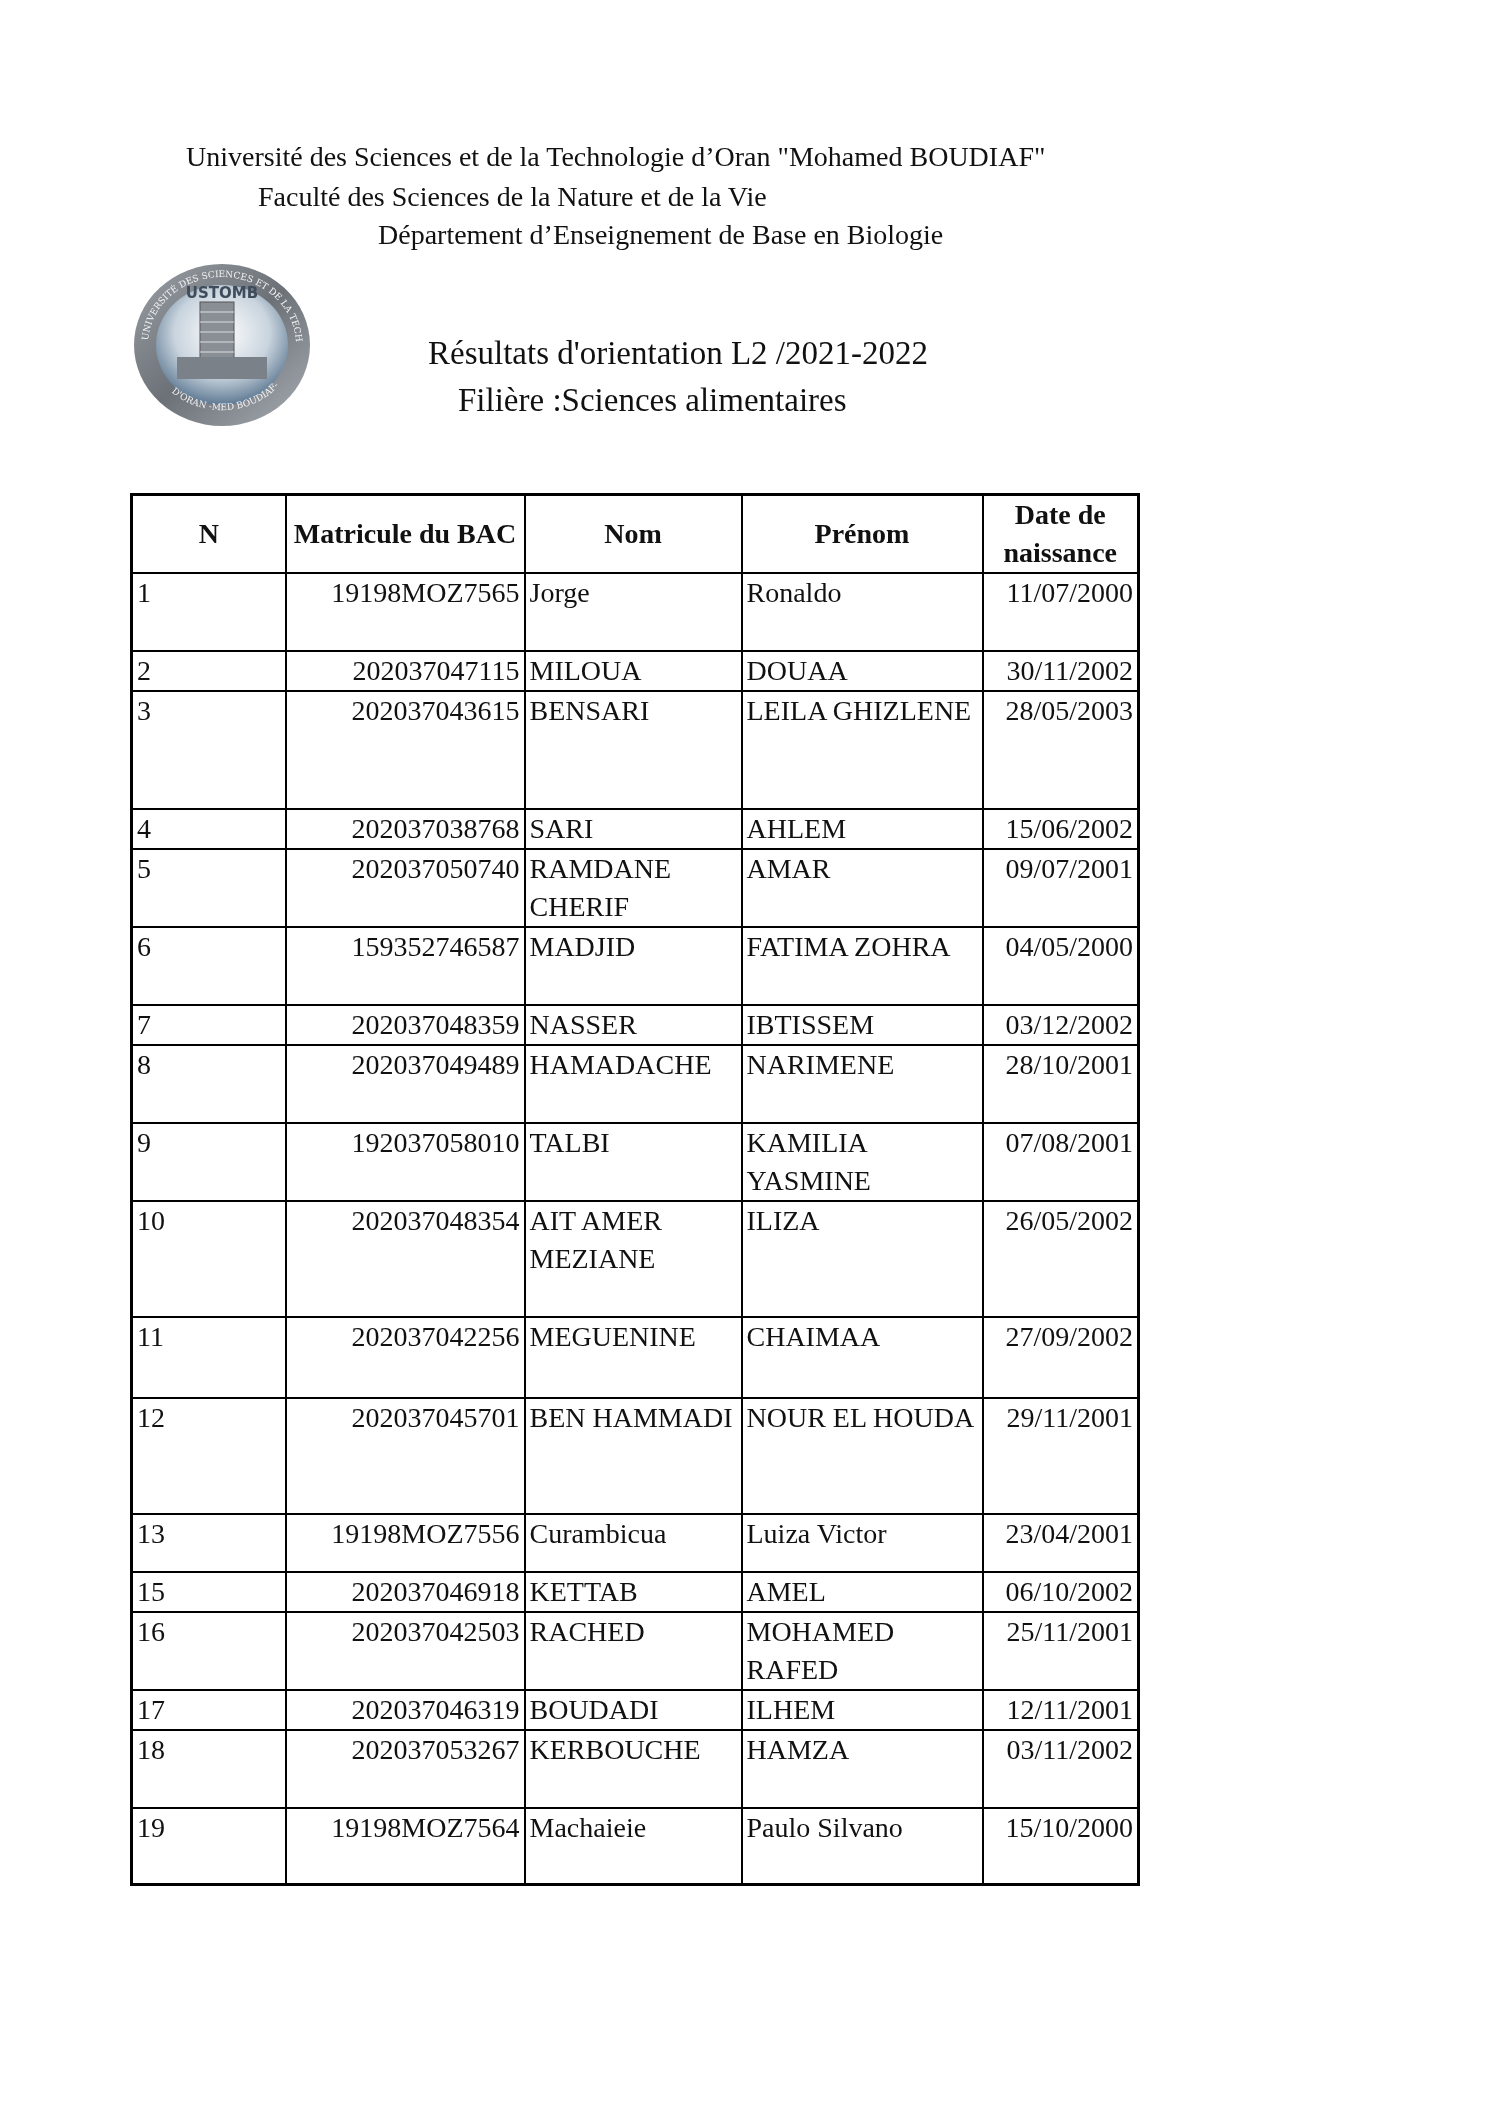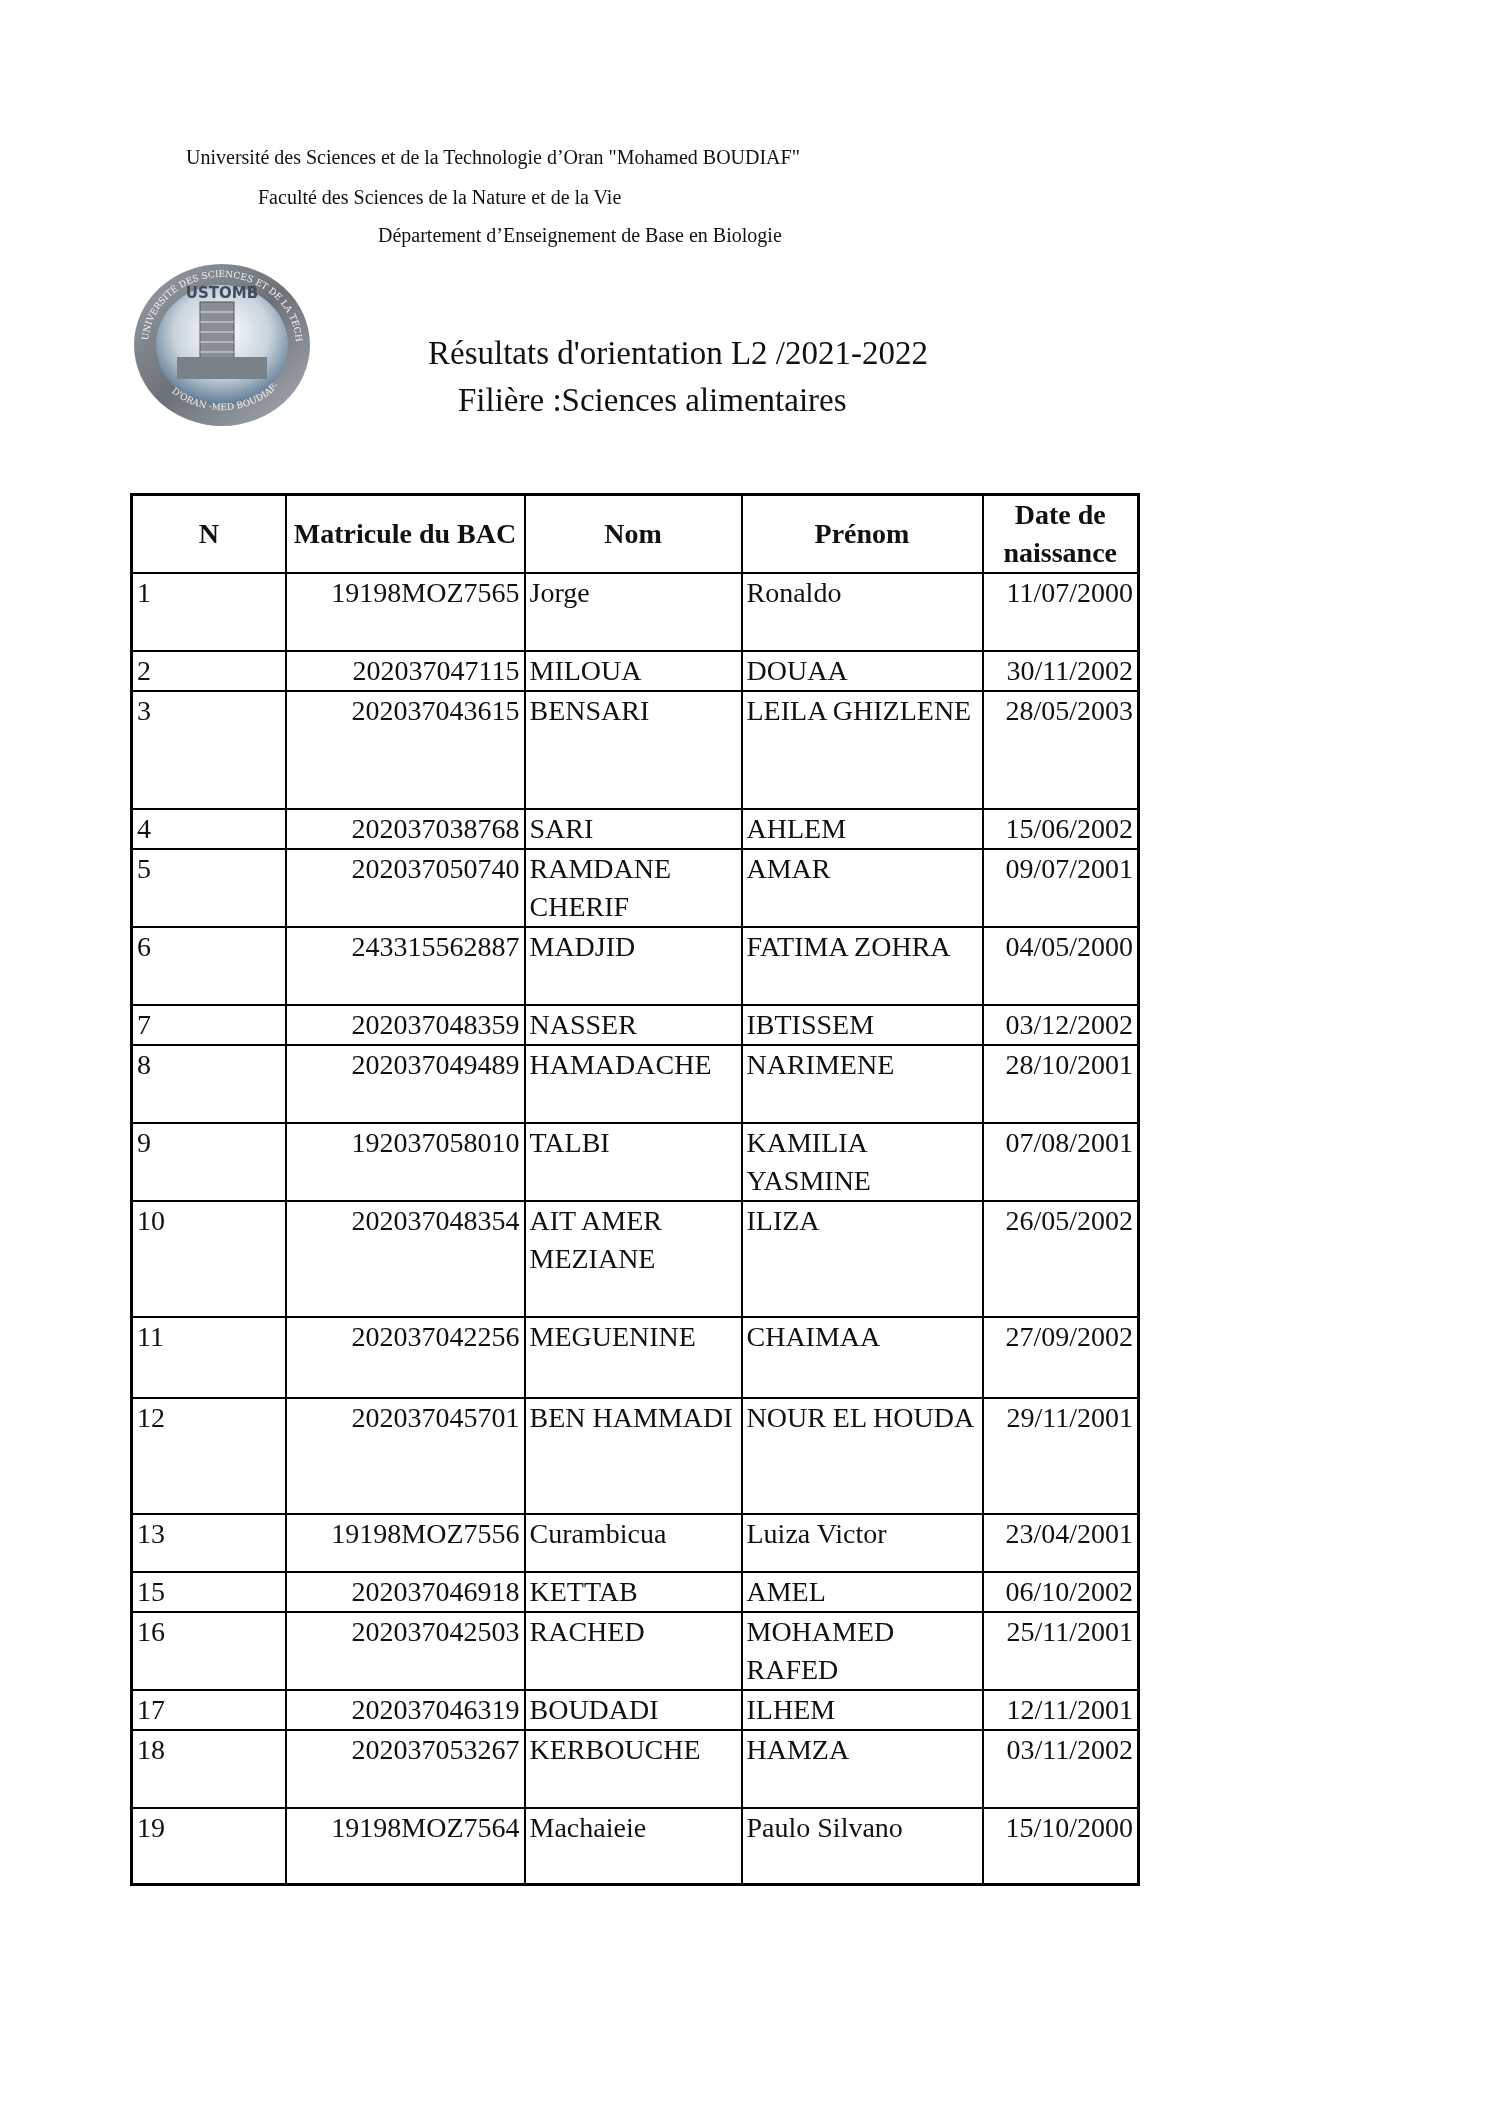--- a/index.html
+++ b/index.html
@@ -1,18 +1,18 @@
 <!DOCTYPE html>
 <html><head>
 <meta charset="utf-8">
 <style>
   html, body { margin:0; padding:0; background:#ffffff; }
   body { width:1500px; height:2122px; position:relative; overflow:hidden;
          font-family:"Liberation Serif","DejaVu Serif",serif; color:#111; }
-  .hdr-line { position:absolute; font-size:20px; white-space:nowrap; line-height:34px; }
+  .hdr-line { position:absolute; font-size:28px; white-space:nowrap; line-height:34px; }
   .l1 { left:186px; top:140px; }
   .l2 { left:258px; top:180px; }
   .l3 { left:346px; top:218px;margin-left:32px; }
   .title { position:absolute; font-weight:normal; font-size:33px; white-space:nowrap; line-height:40px; }
   .t1 { left:428px; top:333px; }
   .t2 { left:458px; top:380px; }
   .logo { position:absolute; left:132px; top:262px; width:180px; height:166px; }
 
   table.grid { position:absolute; left:130px; top:493px; border-collapse:collapse;
                table-layout:fixed; border:3px solid #000; }
@@ -125,21 +125,21 @@
       </tr>
       <tr style="height: 77px;">
         <td class="num">5</td>
         <td class="mat">202037050740</td>
         <td class="nom">RAMDANE CHERIF</td>
         <td class="pre">AMAR</td>
         <td class="date">09/07/2001</td>
       </tr>
       <tr style="height: 78px;">
         <td class="num">6</td>
-        <td class="mat">243315562887</td>
+        <td class="mat">159352746587</td>
         <td class="nom">MADJID</td>
         <td class="pre">FATIMA ZOHRA</td>
         <td class="date">04/05/2000</td>
       </tr>
       <tr style="height: 38px;">
         <td class="num">7</td>
         <td class="mat">202037048359</td>
         <td class="nom">NASSER</td>
         <td class="pre">IBTISSEM</td>
         <td class="date">03/12/2002</td>

